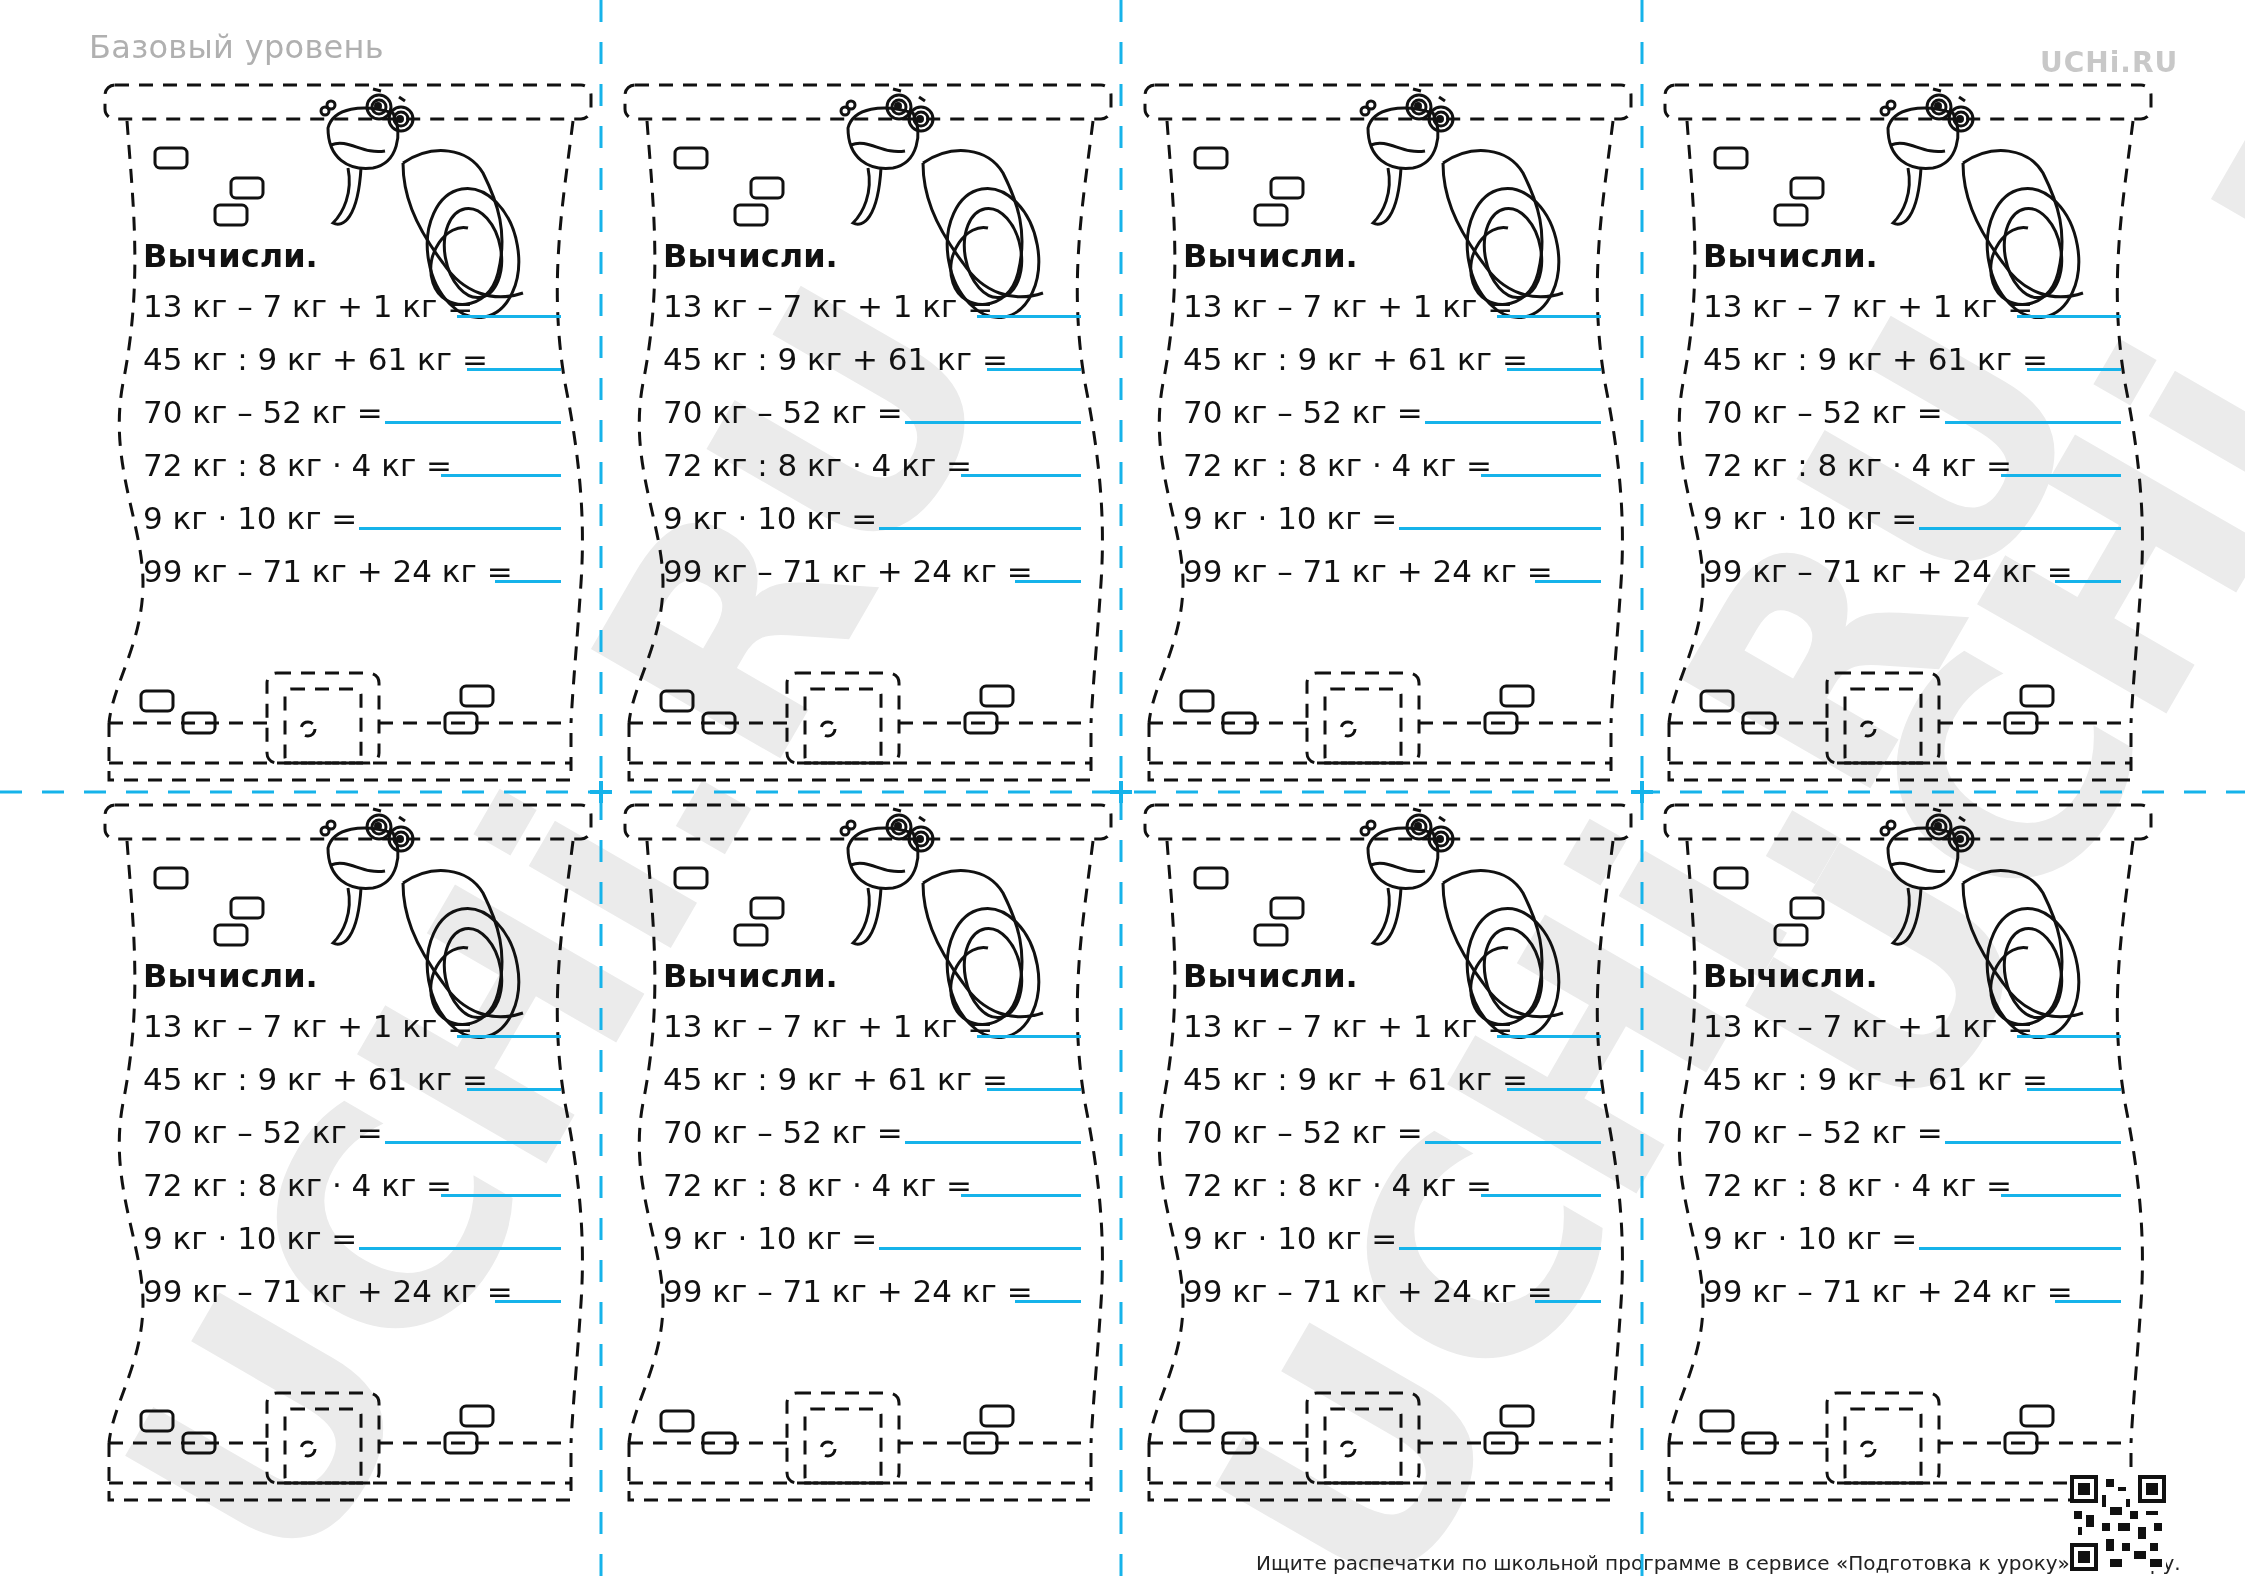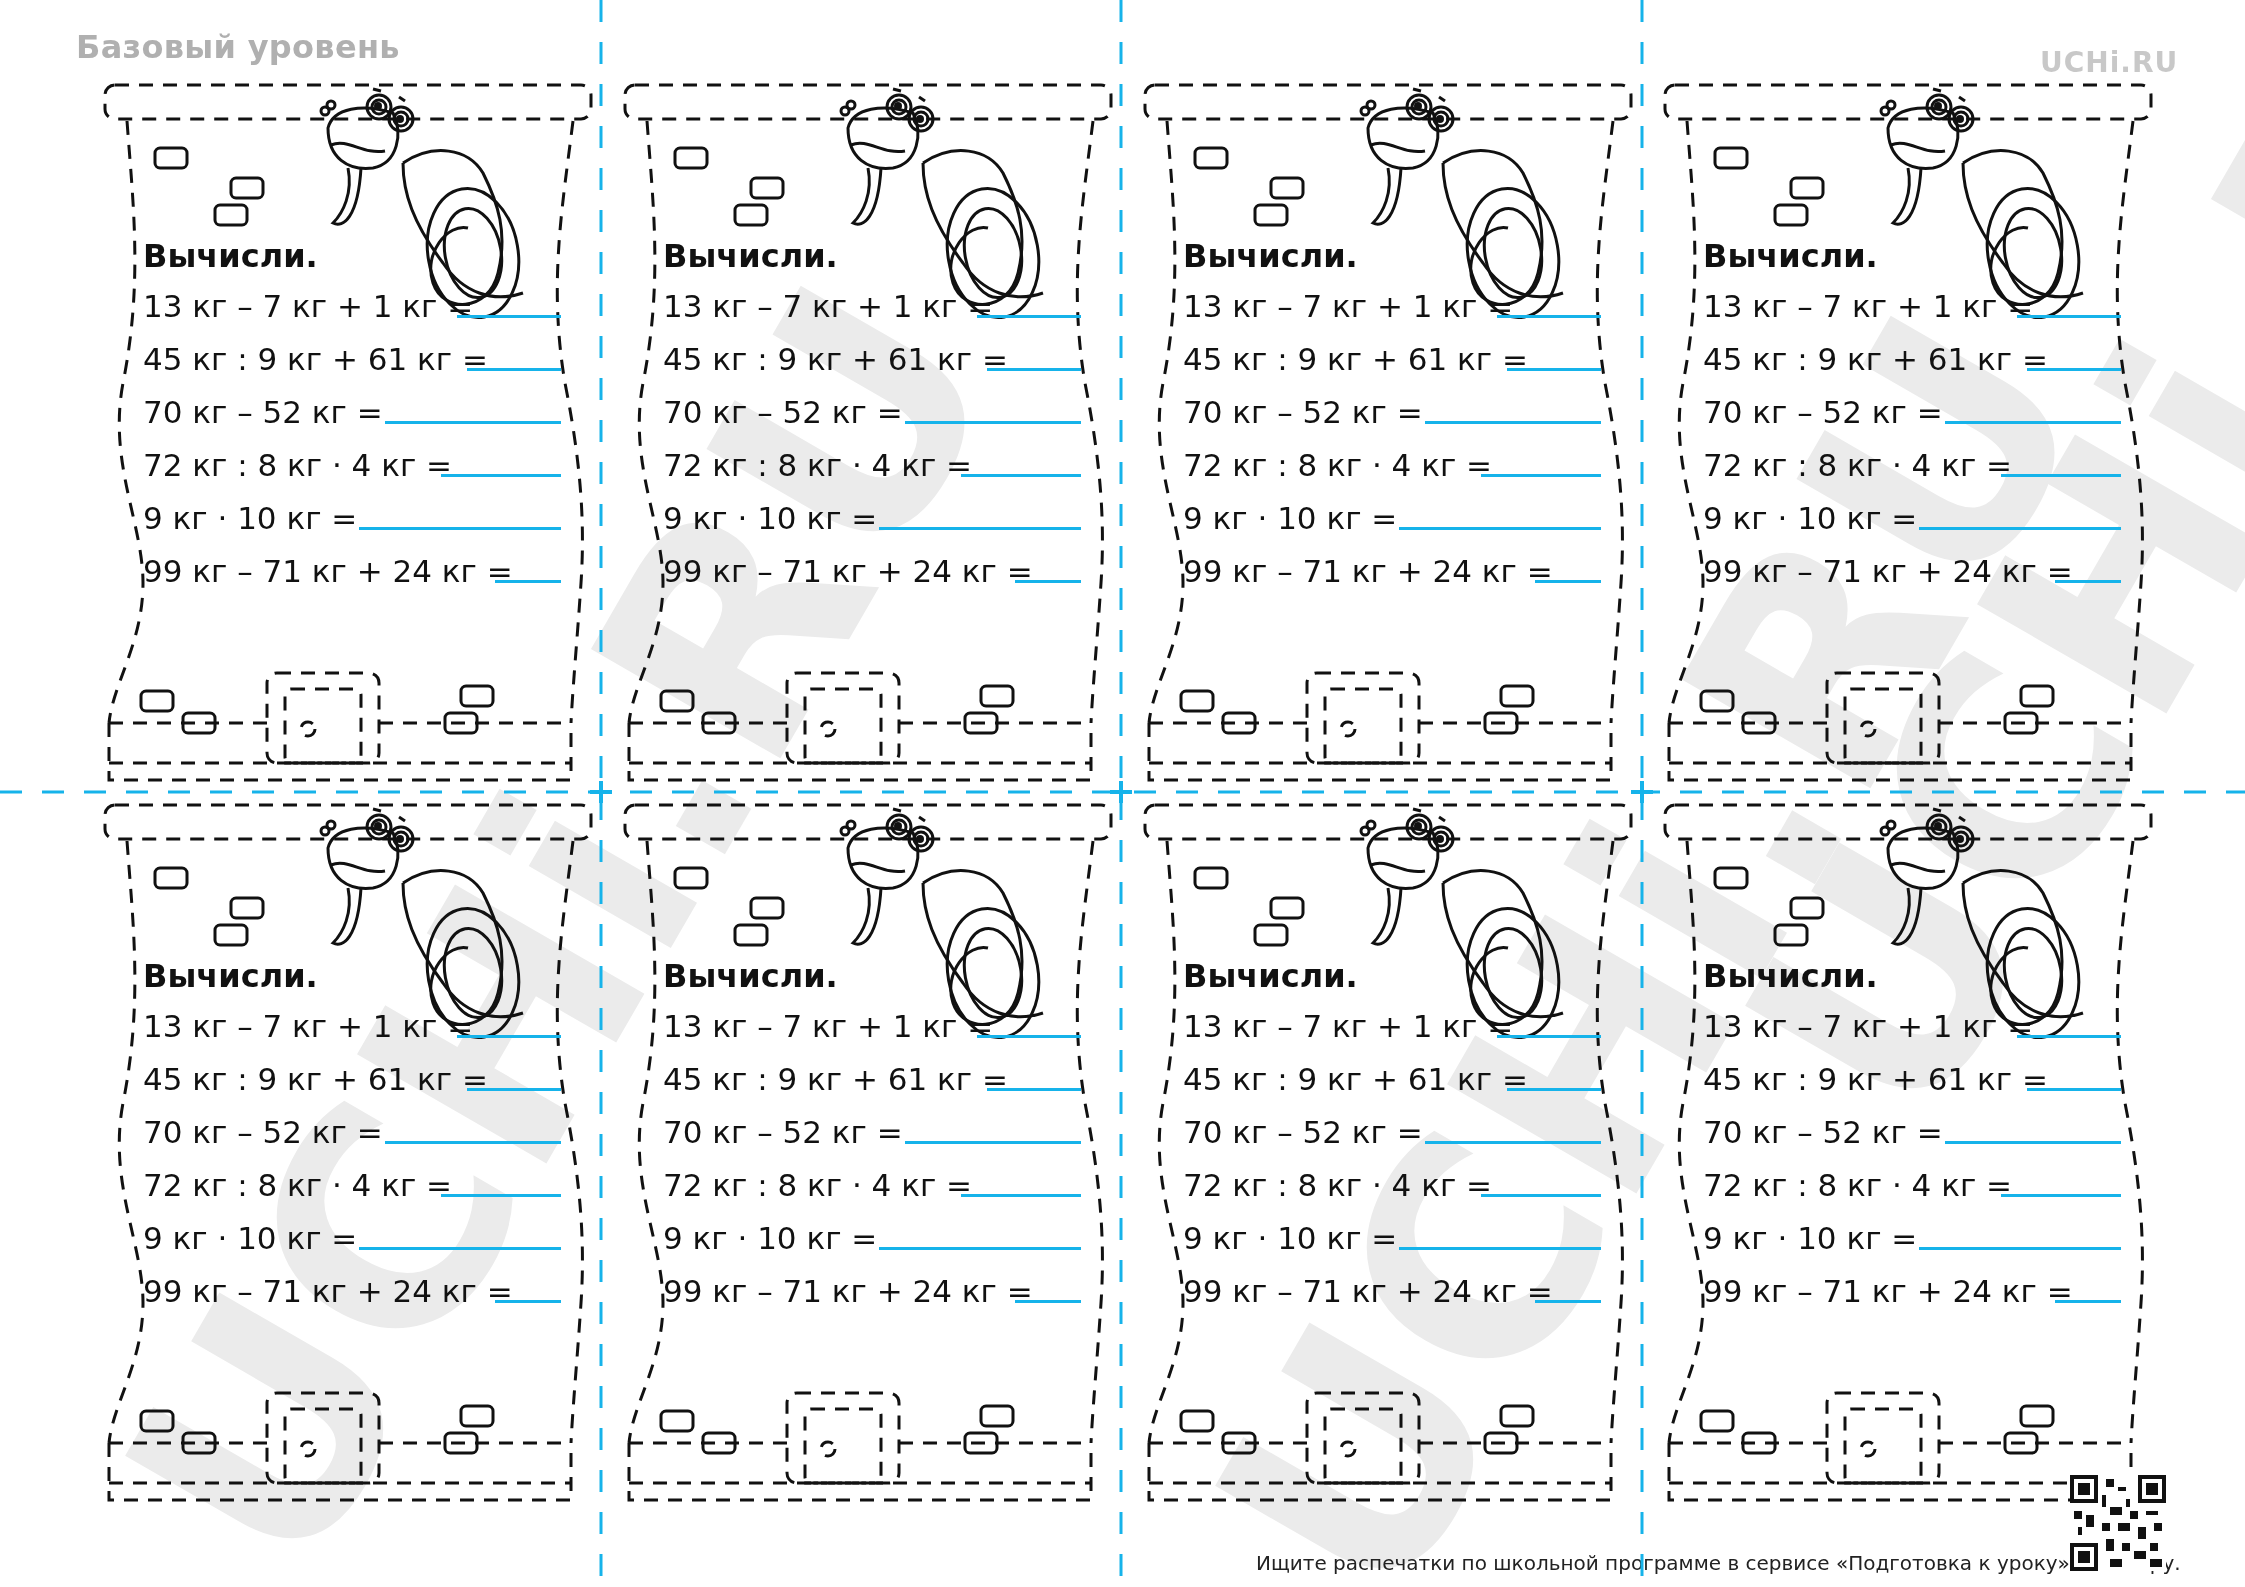--- a/index.html
+++ b/index.html
@@ -1,17 +1,17 @@
 <!DOCTYPE html>
 <html><head>
 <meta charset="utf-8">
 <style>
   html, body { margin:0; padding:0; background:#ffffff; }
   body { width:2245px; height:1587px; position:relative; overflow:hidden; font-family:"DejaVu Sans", sans-serif; }
-  .page-title { position:absolute; left:76px; top:28px; font-size:32px; font-weight:bold; color:#b0b0b0; letter-spacing:0.3px; }
+  .page-title { position:absolute; left:89px; top:28px; font-size:32px; font-weight:normal; color:#b0b0b0; letter-spacing:0.3px; }
   .logo { position:absolute; left:2040px; top:46px; font-size:28px; font-weight:bold; color:#c8c8c8; letter-spacing:1px; }
   .watermark-layer { position:absolute; inset:0; pointer-events:none; z-index:0; }
   .wm { position:absolute; font-family:"DejaVu Sans", sans-serif; font-weight:bold; color:#ebebeb; font-size:300px; white-space:nowrap; transform-origin:left top; }
   .cutlines { position:absolute; inset:0; z-index:2; pointer-events:none; }
   .card { position:absolute; width:500px; height:705px; z-index:1; }
   .card svg.frame { position:absolute; left:0; top:0; }
   .card .heading { position:absolute; left:40px; top:154px; font-size:32px; font-weight:bold; color:#111; }
   .card .eq { position:absolute; left:40px; font-size:31px; color:#111; white-space:nowrap; }
   .card .answer-line { position:absolute; height:0; border-top:3px solid #16b3ea; right:42px; }
   .footer-text { position:absolute; left:1256px; top:1551px; font-size:20px; color:#222; white-space:nowrap; }

